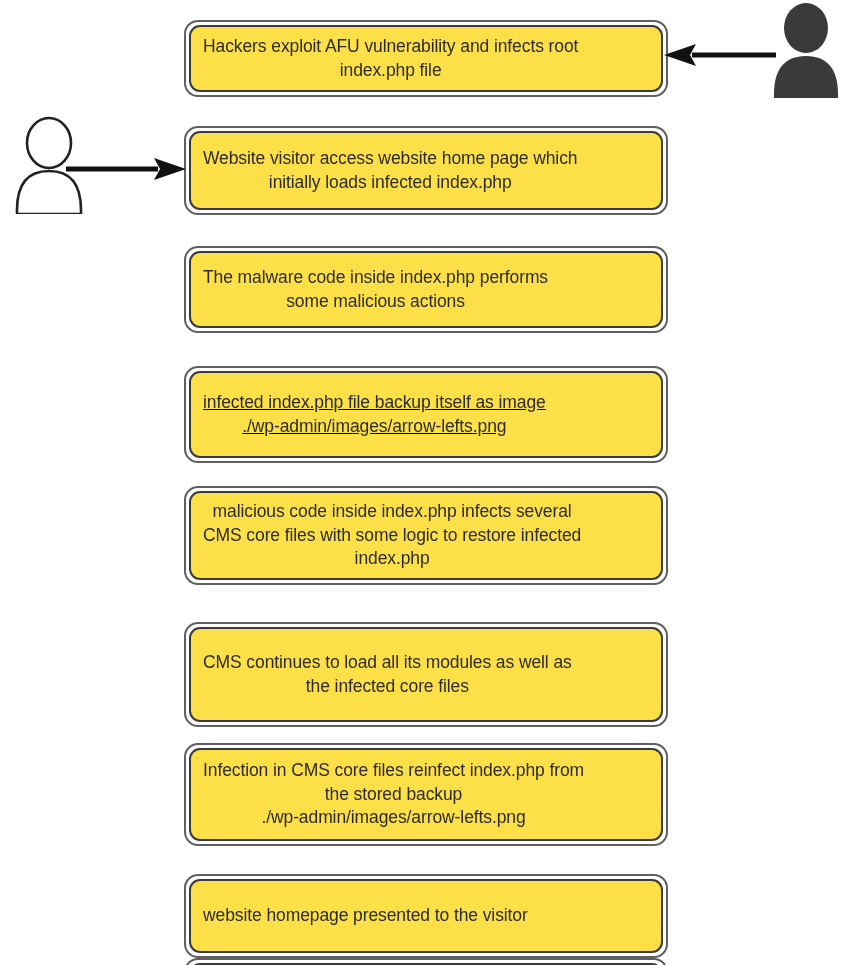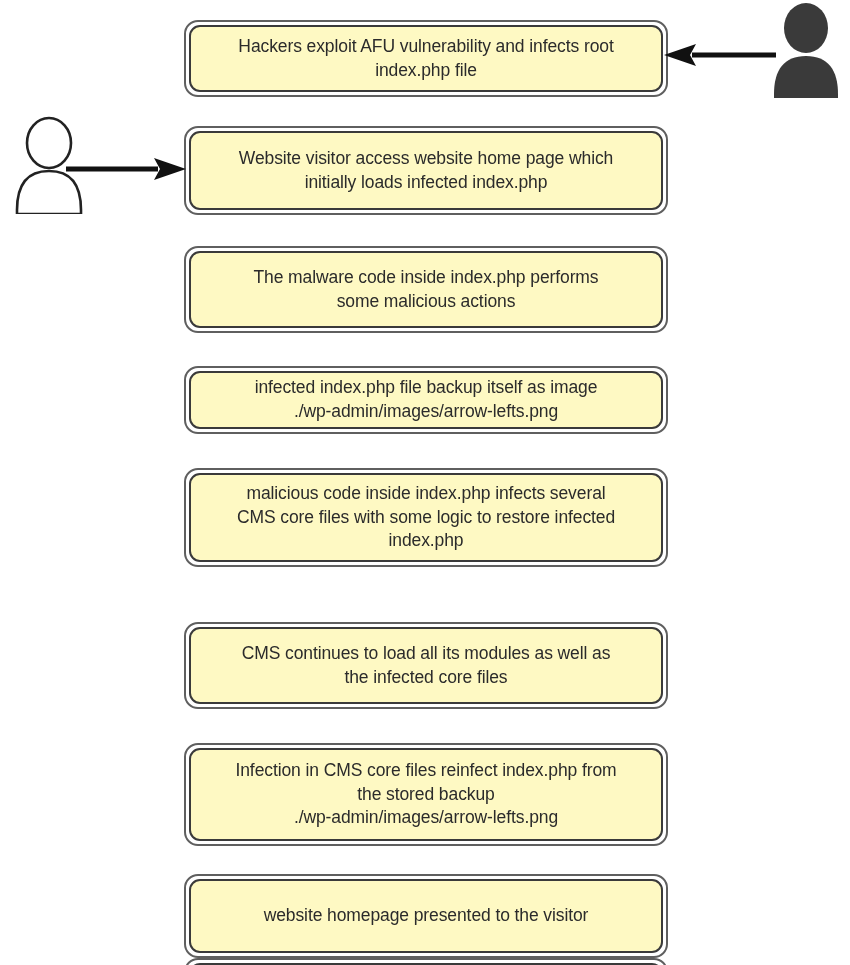--- a/index.html
+++ b/index.html
@@ -30,24 +30,23 @@
     border-radius: 14px;
     background: #ffffff;
     padding: 3px;
   }
   .node-inner {
     width: 100%;
     height: 100%;
     box-sizing: border-box;
     border: 2px solid #3a3a3a;
     border-radius: 11px;
-    background: #fef9c3;
+    background: #fde047;
     display: flex;
     align-items: center;
-    justify-content: center;
     text-align: center;
   }
   .node-label {
     display: block;
     font-family: "Liberation Sans", sans-serif;
     font-size: 17.5px;
     line-height: 1.35;
     color: #2b2b2b;
     padding: 4px 12px;
     white-space: pre-line;
@@ -85,36 +84,36 @@
     </div>
   </div>
 
   <div class="node" style="top:126px;height:89px;">
     <div class="node-inner">
       <span class="node-label">Website visitor access website home page which
 initially loads infected index.php</span>
     </div>
   </div>
 
-  <div class="node" style="top:366px;height:68px;">
+  <div class="node" style="top:366px;height:97px;text-decoration:underline;">
     <div class="node-inner">
       <span class="node-label">infected index.php file backup itself as image
 ./wp-admin/images/arrow-lefts.png</span>
     </div>
   </div>
 
-  <div class="node" style="top:468px;height:99px;">
+  <div class="node" style="top:486px;height:99px;">
     <div class="node-inner">
       <span class="node-label">malicious code inside index.php infects several
 CMS core files with some logic to restore infected
 index.php</span>
     </div>
   </div>
 
-  <div class="node" style="top:622px;height:87px;">
+  <div class="node" style="top:622px;height:105px;">
     <div class="node-inner">
       <span class="node-label">CMS continues to load all its modules as well as
 the infected core files</span>
     </div>
   </div>
 
   <div class="node" style="top:743px;height:103px;">
     <div class="node-inner">
       <span class="node-label">Infection in CMS core files reinfect index.php from
 the stored backup

